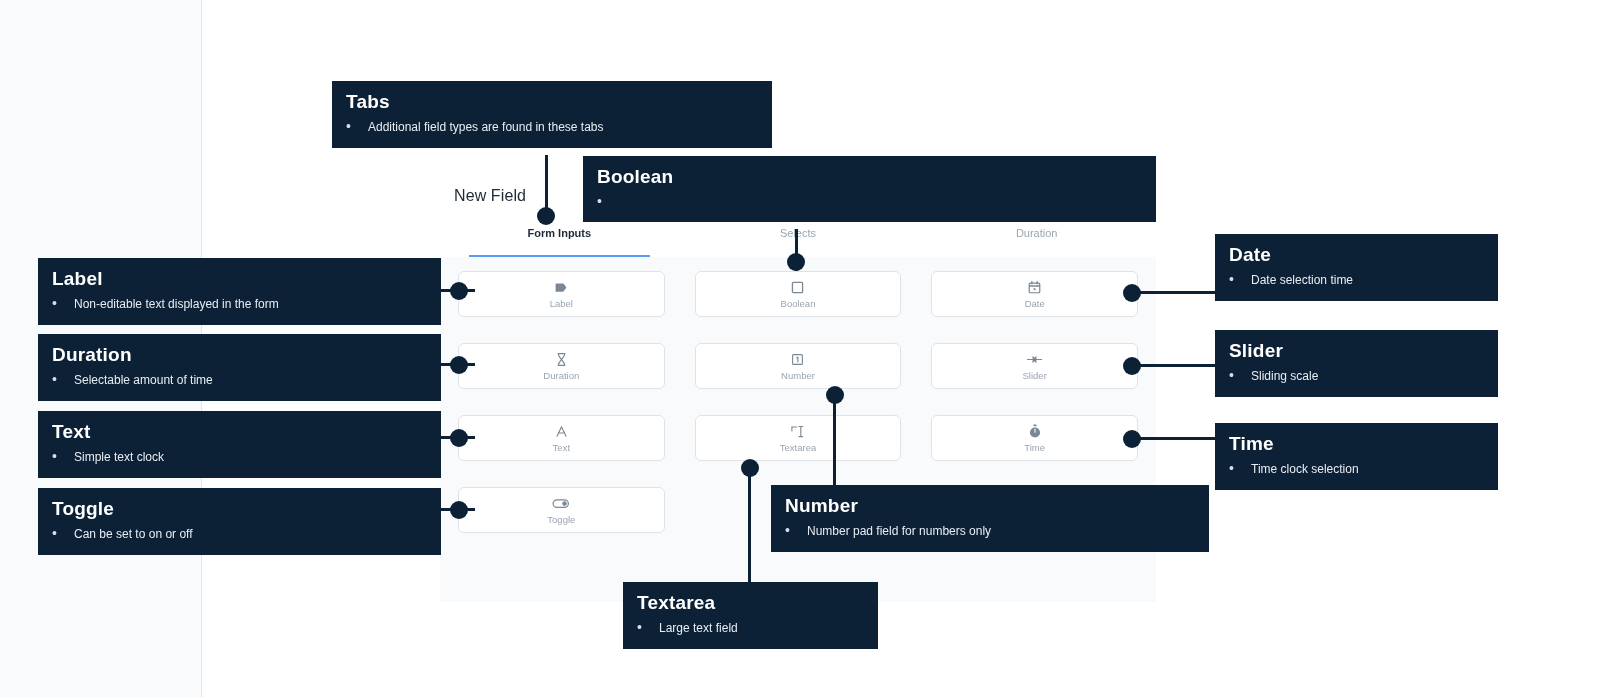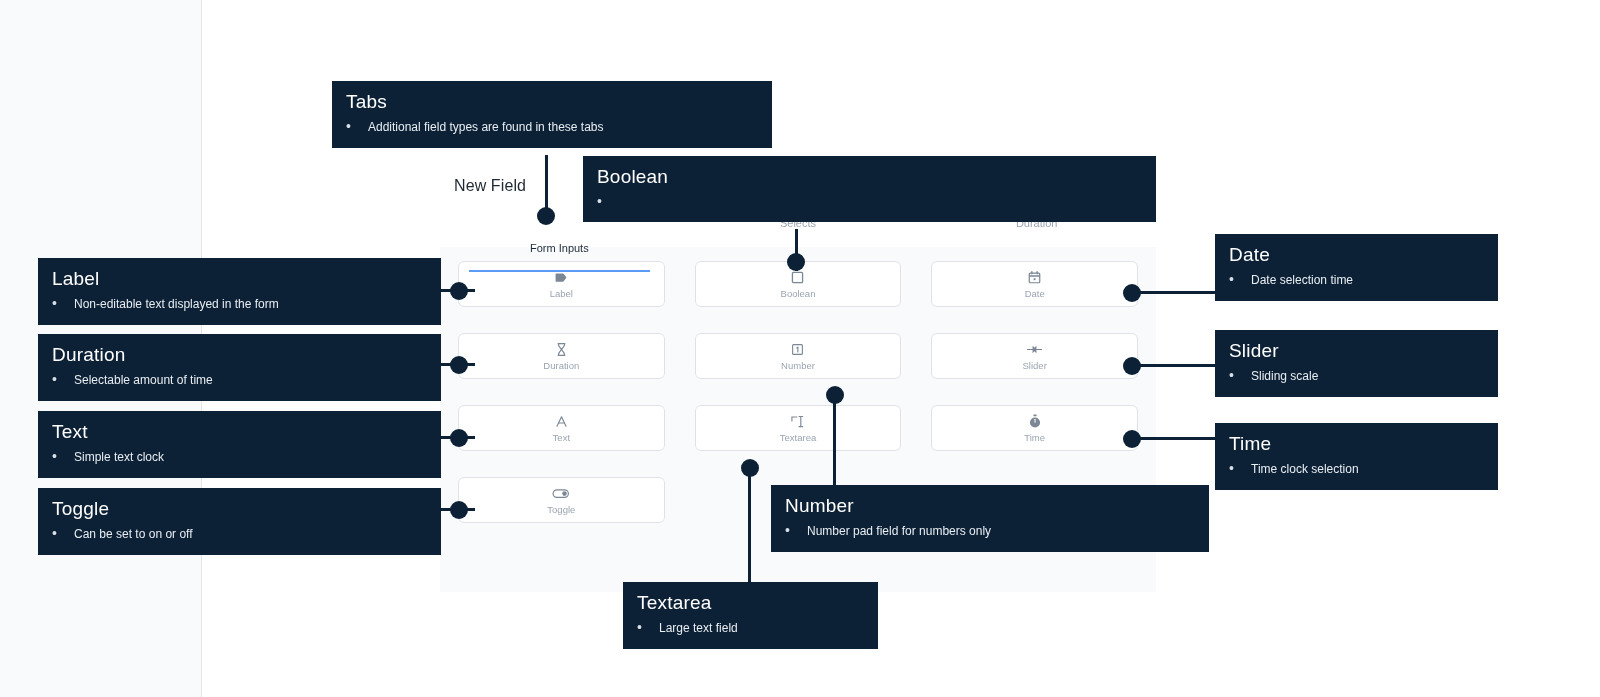--- a/index.html
+++ b/index.html
@@ -21,21 +21,21 @@
     left: 0; top: 0;
     width: 202px; height: 697px;
     background: #f8fafc;
     border-right: 1px solid #e2e6ea;
     box-sizing: border-box;
   }
 
   
   #dialog {
     position: absolute;
-    left: 440px; top: 160px;
+    left: 440px; top: 170px;
     width: 716px; height: 432px;
     background: #f8fafc;
     box-sizing: border-box;
   }
   #dialog-header {
     height: 52px;
     background: #ffffff;
     display: flex;
     align-items: center;
     padding-left: 14px;
@@ -56,21 +56,21 @@
   .tab {
     flex: 1;
     text-align: center;
     font-size: 11px;
     color: #9aa5b1;
     padding-top: 5px;
     position: relative;
     height: 30px;
     box-sizing: border-box;
   }
-  .tab.active { color: #1c2b3a; font-weight: normal; margin-top: 25px; }
+  .tab.active { color: #1c2b3a; font-weight: bold; }
   .tab.active::after {
     content: "";
     position: absolute;
     left: 12%; right: 12%;
     bottom: -5px;
     height: 2px;
     background: #5b9bf8;
   }
 
   
@@ -111,21 +111,21 @@
   .callout {
     position: absolute;
     background: #0d2136;
     color: #ffffff;
     box-sizing: border-box;
     padding: 10px 14px 12px 14px;
     z-index: 20;
   }
   .callout-title {
     font-size: 19px;
-    font-weight: normal;
+    font-weight: bold;
     line-height: 1.12;
     letter-spacing: .2px;
   }
   .callout-row {
     display: flex;
     align-items: baseline;
     margin-top: 5px;
   }
   .callout-bullet {
     color: #d7dee6;

